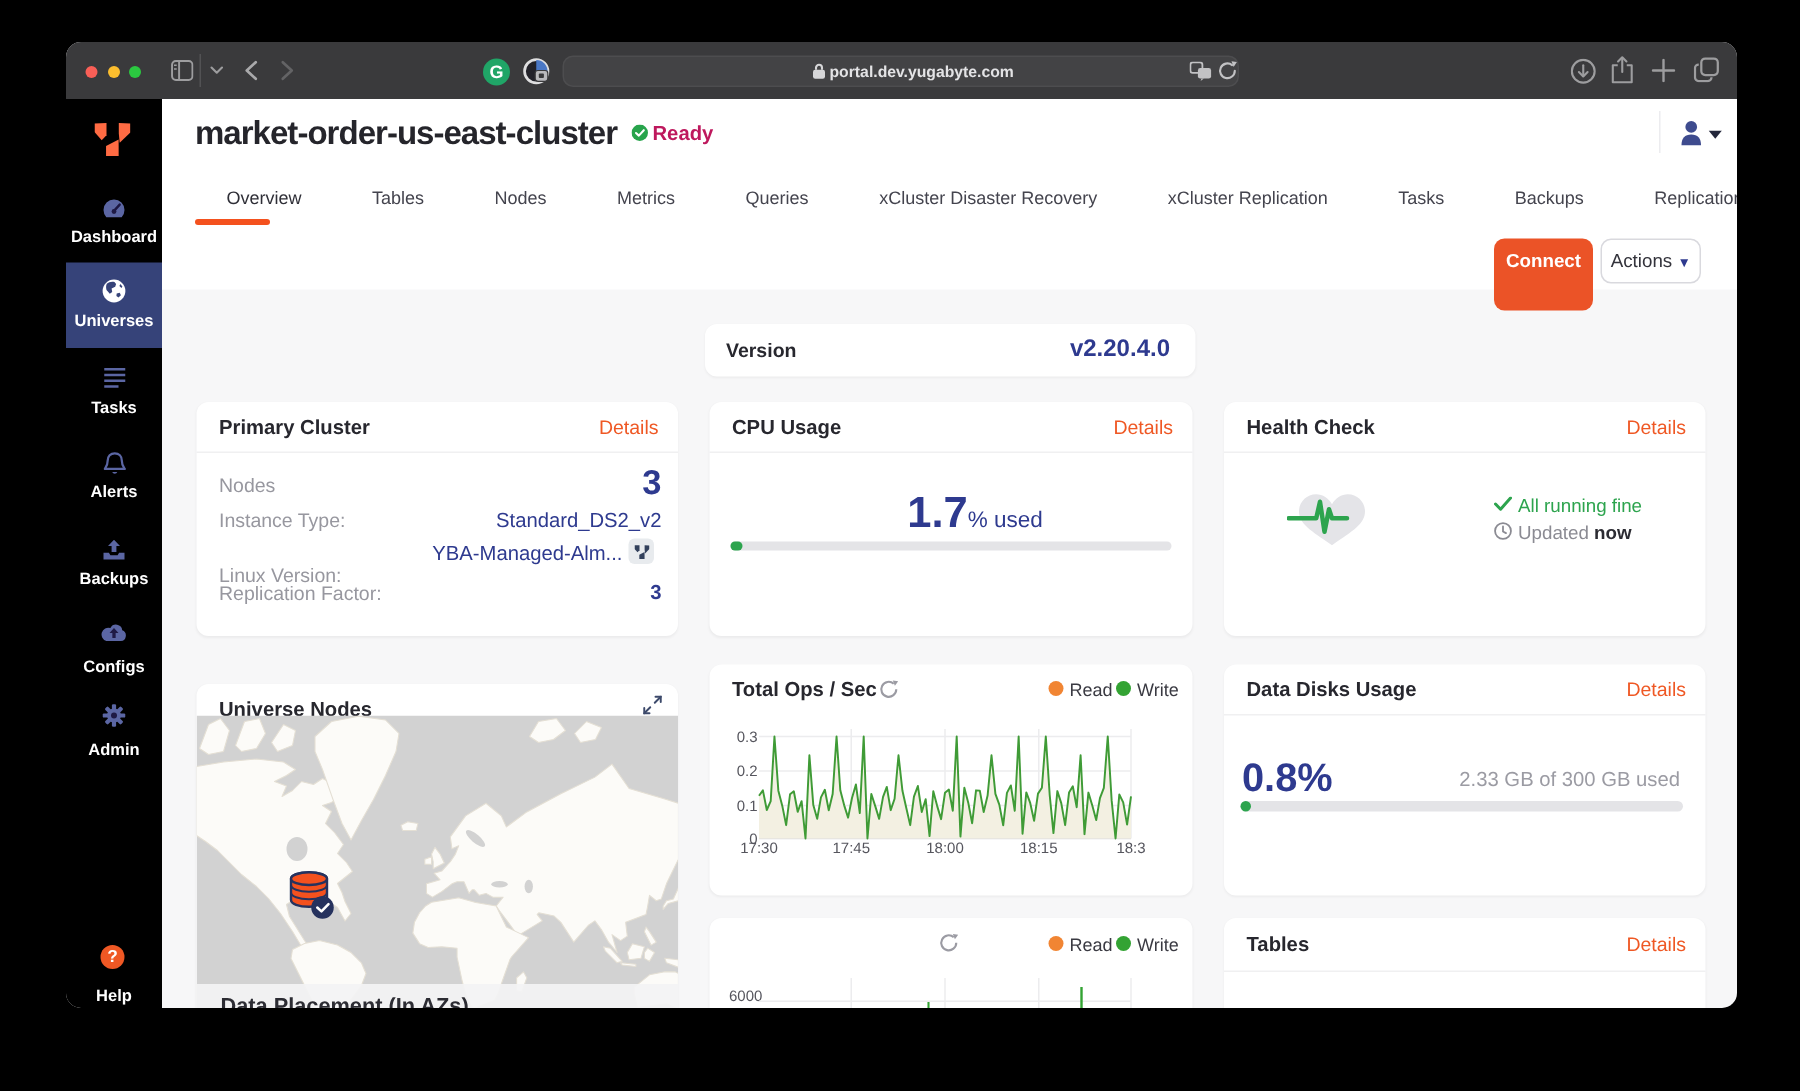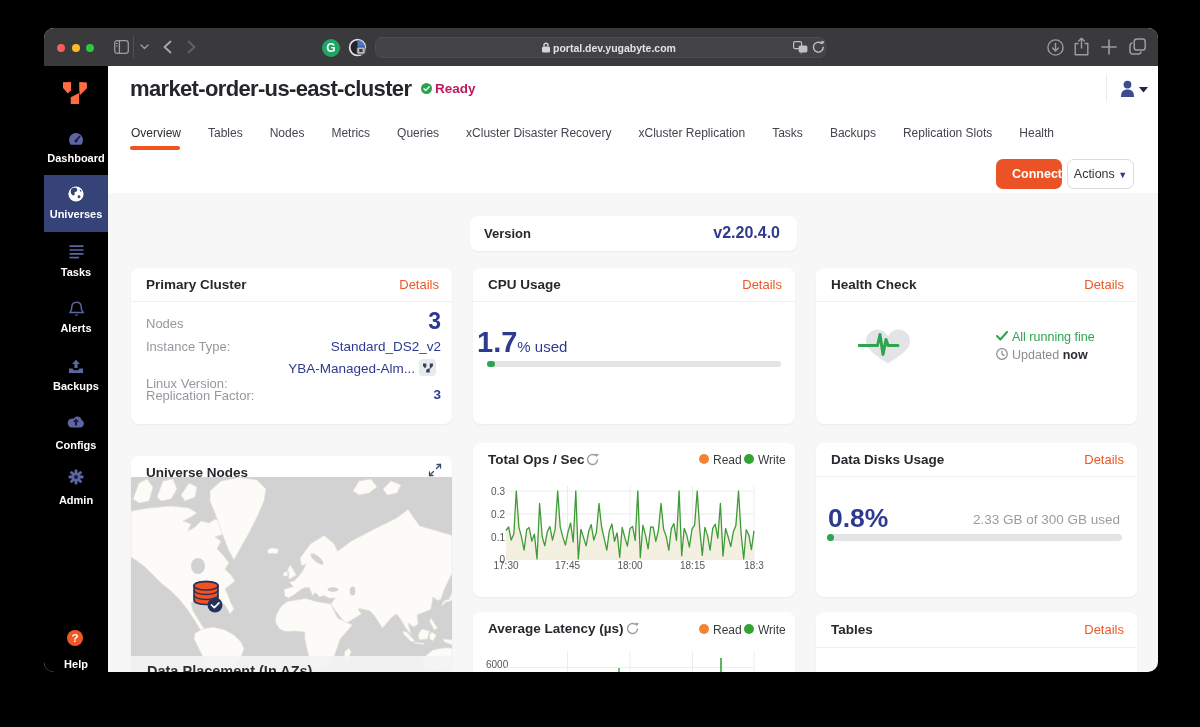--- a/index.html
+++ b/index.html
@@ -16,24 +16,24 @@
   
   #sidebar{position:absolute;left:0;top:38px;width:64px;height:606px;background:#000000;}
   .sitem{position:absolute;left:0;width:64px;text-align:center;color:#fff;}
   .slabel{font-size:11px;font-weight:bold;color:#fff;letter-spacing:0;}
   #active{position:absolute;left:0;top:109px;width:64px;height:57px;background:#364379;}
   
   #mainwhite{position:absolute;left:64px;top:38px;width:1050px;height:127px;background:#fff;}
   #title{position:absolute;left:86px;top:48px;font-size:22px;font-weight:bold;color:#25252b;letter-spacing:-0.65px;}
   .tab{font-size:12px;color:#44444e;}
   #tabs{position:absolute;left:87px;top:95px;height:18px;white-space:nowrap;}
-  #tabs span{margin-right:27px;}
-  
-  #connect{position:absolute;left:952px;top:131px;width:66px;height:30px;background:#eb5327;
-           border-radius:7px;color:#fff;font-size:12.5px;font-weight:bold;text-align:right;line-height:30px;}
+  #tabs span{margin-right:27px;margin-left:20px;}
+  
+  #connect{position:absolute;left:952px;top:131px;width:66px;height:48px;background:#eb5327;
+           border-radius:7px;color:#fff;font-size:12.5px;font-weight:bold;text-align:center;line-height:30px;}
   #actions{position:absolute;left:1023px;top:131px;width:67px;height:30px;background:#fff;
            border:1px solid #d9d9de;border-radius:7px;box-sizing:border-box;color:#33333b;
            font-size:12.5px;text-align:center;line-height:28px;}
   
   .card{position:absolute;background:#fff;border-radius:8px;box-shadow:0 1px 2px rgba(0,0,0,0.05);}
   .chead{position:absolute;left:15px;top:0;height:33px;line-height:34px;font-size:13.5px;font-weight:bold;color:#27272e;}
   .details{position:absolute;right:13px;top:0;height:33px;line-height:34px;font-size:13px;color:#ef5824;}
   .cdiv{position:absolute;left:0;top:33px;width:100%;height:1px;background:#f0f0f1;}
   .lbl{color:#97979f;font-size:13px;}
   .navy{color:#2e3a8f;}
@@ -223,21 +223,21 @@
       </svg>
     </div>
     <div class="a lbl" style="left:15px;top:120px;">Replication Factor:</div>
     <div class="a navy" style="right:11px;top:119px;font-size:13.5px;font-weight:bold;">3</div>
   </div>
 
   <div class="card" style="left:429px;top:240px;width:322px;height:156px;">
     <div class="chead">CPU Usage</div>
       <div class="details">Details</div>
     <div class="cdiv"></div>
-    <div class="a" style="left:4px;top:58px;width:322px;text-align:left;">
+    <div class="a" style="left:16px;top:58px;width:322px;text-align:center;">
       <span class="navy" style="font-size:29px;font-weight:bold;">1.7</span><span class="navy" style="font-size:15px;">% used</span>
     </div>
     <div class="a" style="left:14px;top:92.5px;width:294px;height:6.5px;background:#e4e4e7;border-radius:3.5px;">
       <div style="position:absolute;left:0;top:0;width:8px;height:6.5px;background:#2da44e;border-radius:3.5px;"></div>
     </div>
   </div>
 
   <div class="card" style="left:772px;top:240px;width:321px;height:156px;">
     <div class="chead">Health Check</div>
       <div class="details">Details</div>
@@ -355,21 +355,20 @@
       <div class="details">Details</div>
     <div class="cdiv"></div>
     <div class="a navy" style="left:12px;top:60px;font-size:26.5px;font-weight:bold;">0.8%</div>
     <div class="a" style="right:17px;top:69px;font-size:13.5px;color:#9b9ba3;">2.33 GB of 300 GB used</div>
     <div class="a" style="left:11px;top:91px;width:295px;height:7px;background:#e4e4e7;border-radius:3.5px;">
       <div style="position:absolute;left:0;top:0;width:7px;height:7px;background:#2da44e;border-radius:3.5px;"></div>
     </div>
   </div>
 
   <div class="card" style="left:429px;top:584px;width:322px;height:100px;">
-    <div class="chead">Average Latency (µs)</div>
     <svg class="a" style="left:153px;top:10px;" width="13" height="13" viewBox="0 0 13 13">
       <path d="M11.5,6.5 a5,5 0 1 1 -1.7,-3.7" fill="none" stroke="#9b9ba3" stroke-width="1.4"></path>
       <polygon points="9.2,0.6 12.8,1.2 10.6,4.2" fill="#9b9ba3"></polygon>
     </svg>
     <div class="a" style="left:226px;top:12px;width:10px;height:10px;border-radius:50%;background:#f18533;"></div>
     <div class="a" style="left:240px;top:11px;font-size:12px;color:#3a3a42;">Read</div>
     <div class="a" style="left:271px;top:12px;width:10px;height:10px;border-radius:50%;background:#33a333;"></div>
     <div class="a" style="left:285px;top:11px;font-size:12px;color:#3a3a42;">Write</div>
     <div class="a" style="left:13px;top:47px;font-size:10px;color:#55555d;">6000</div>
     <svg class="a" style="left:0;top:36px;" width="322" height="64" viewBox="0 0 322 64">

